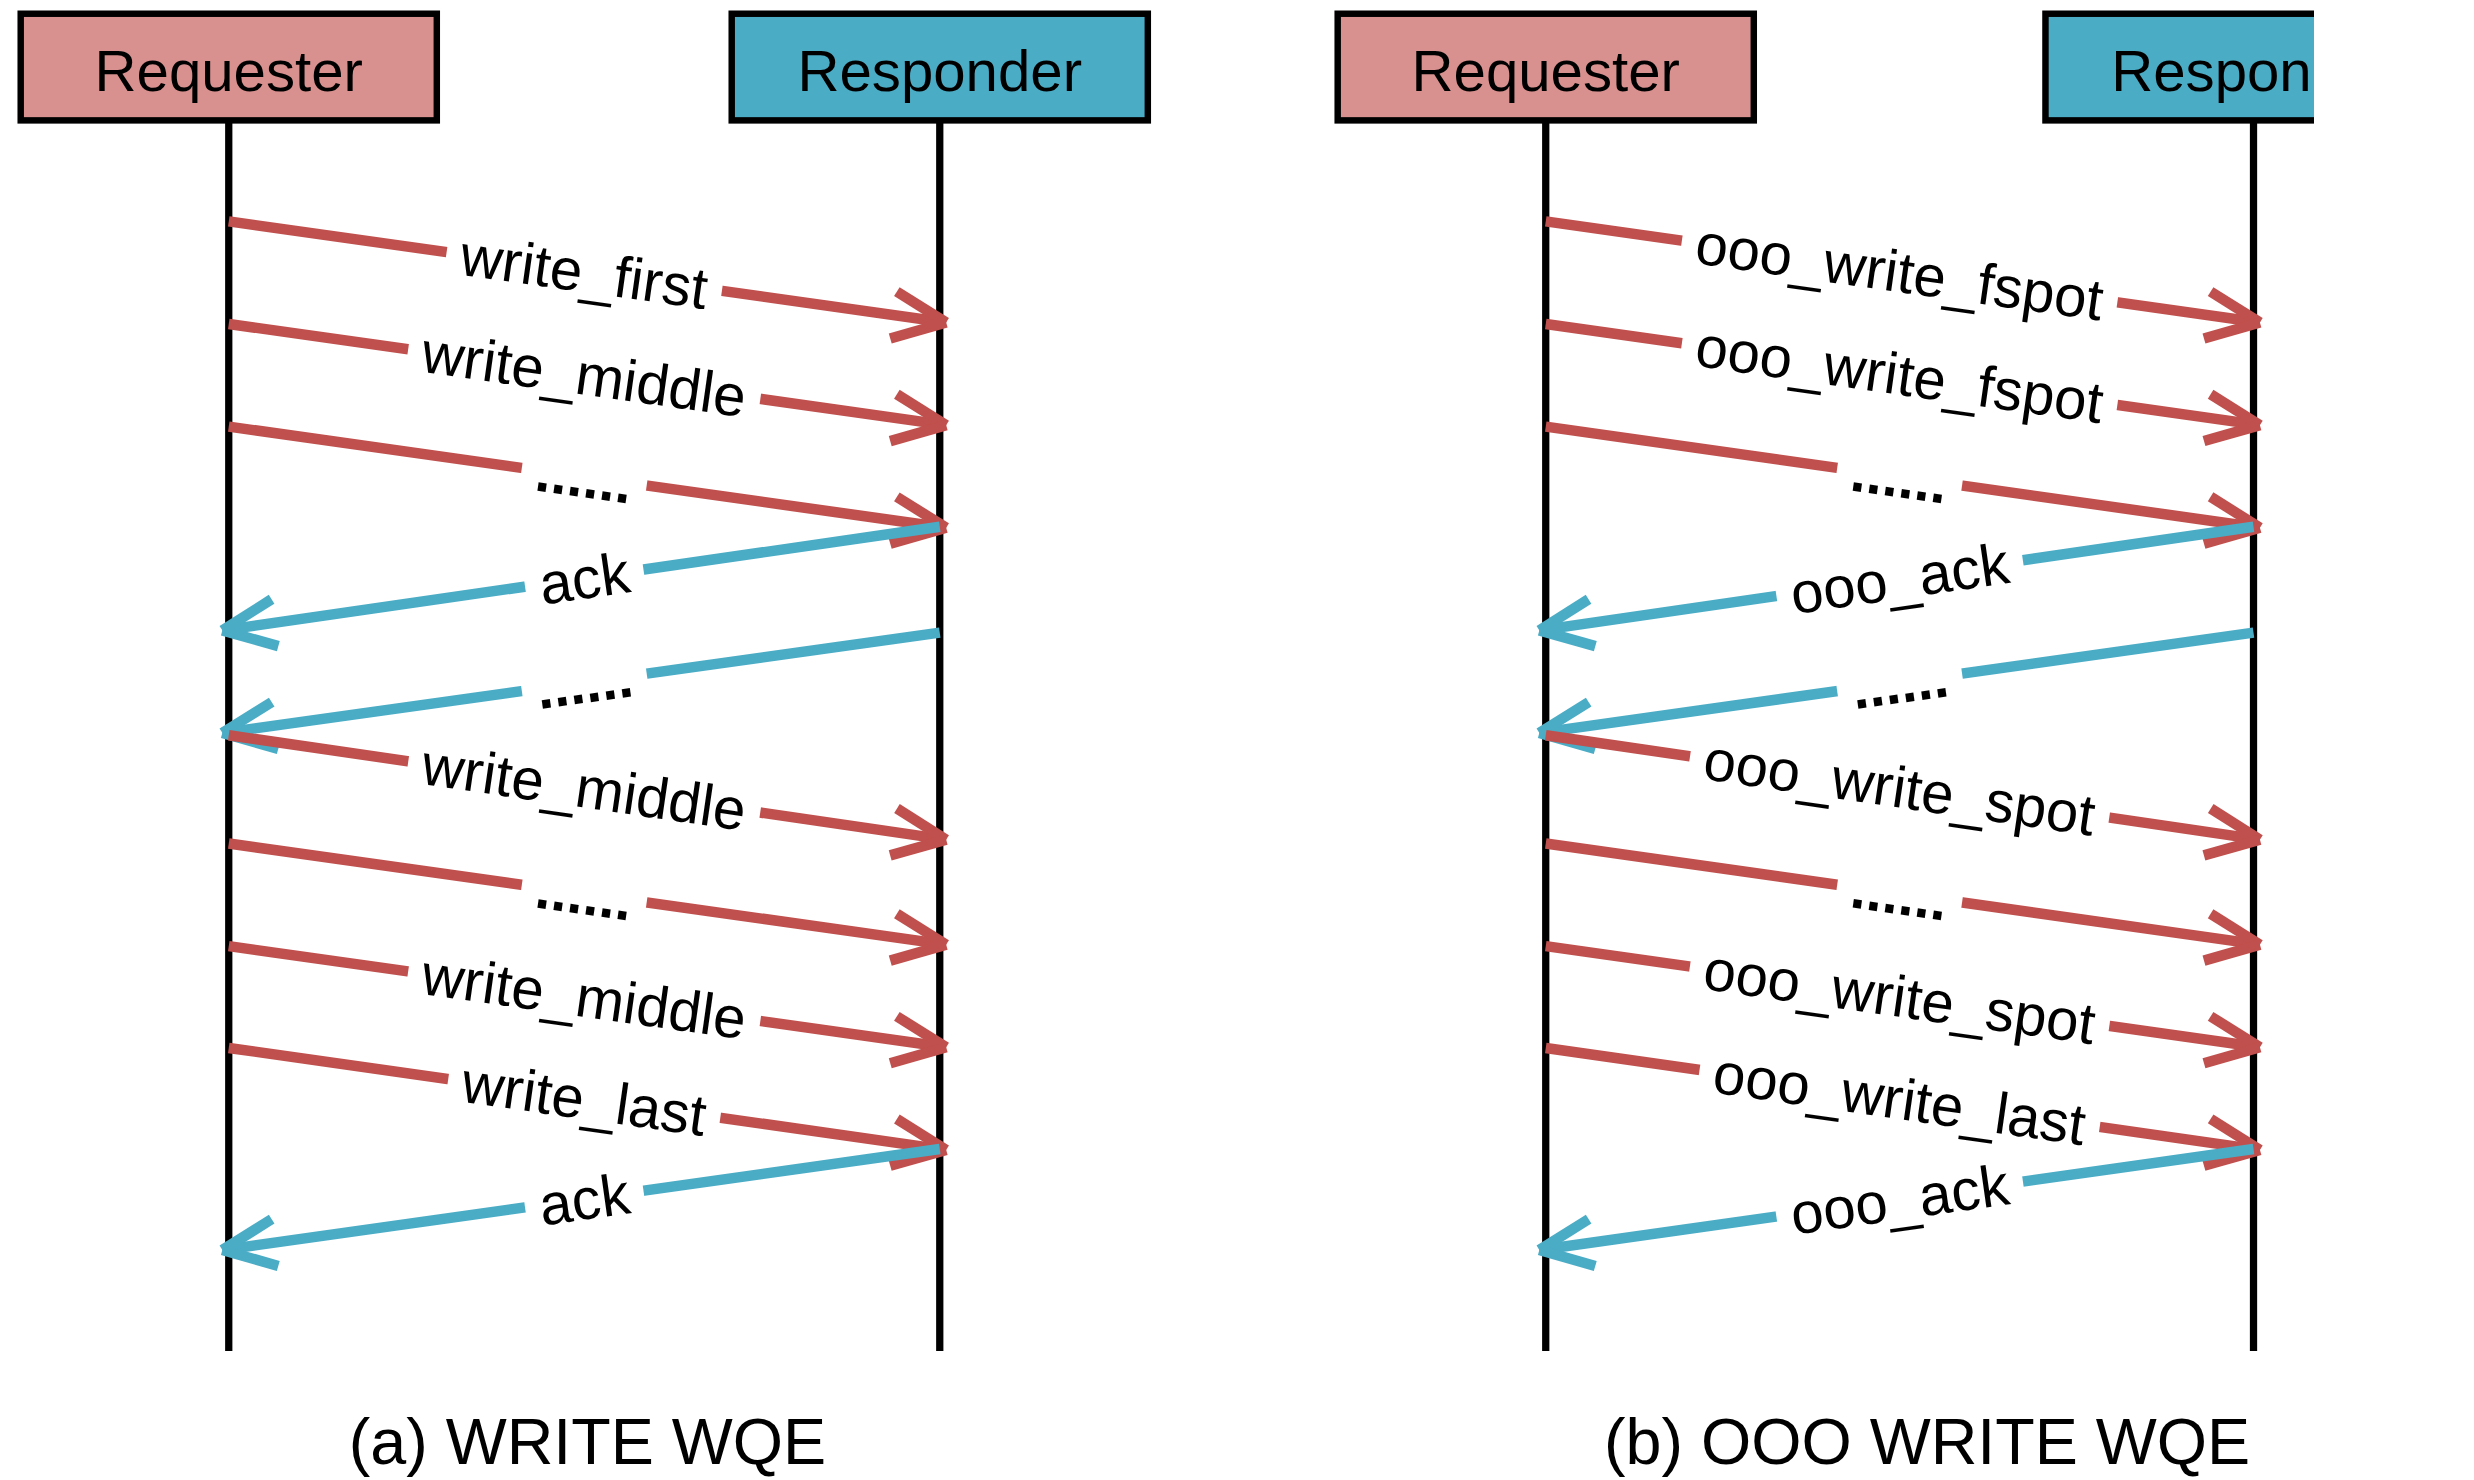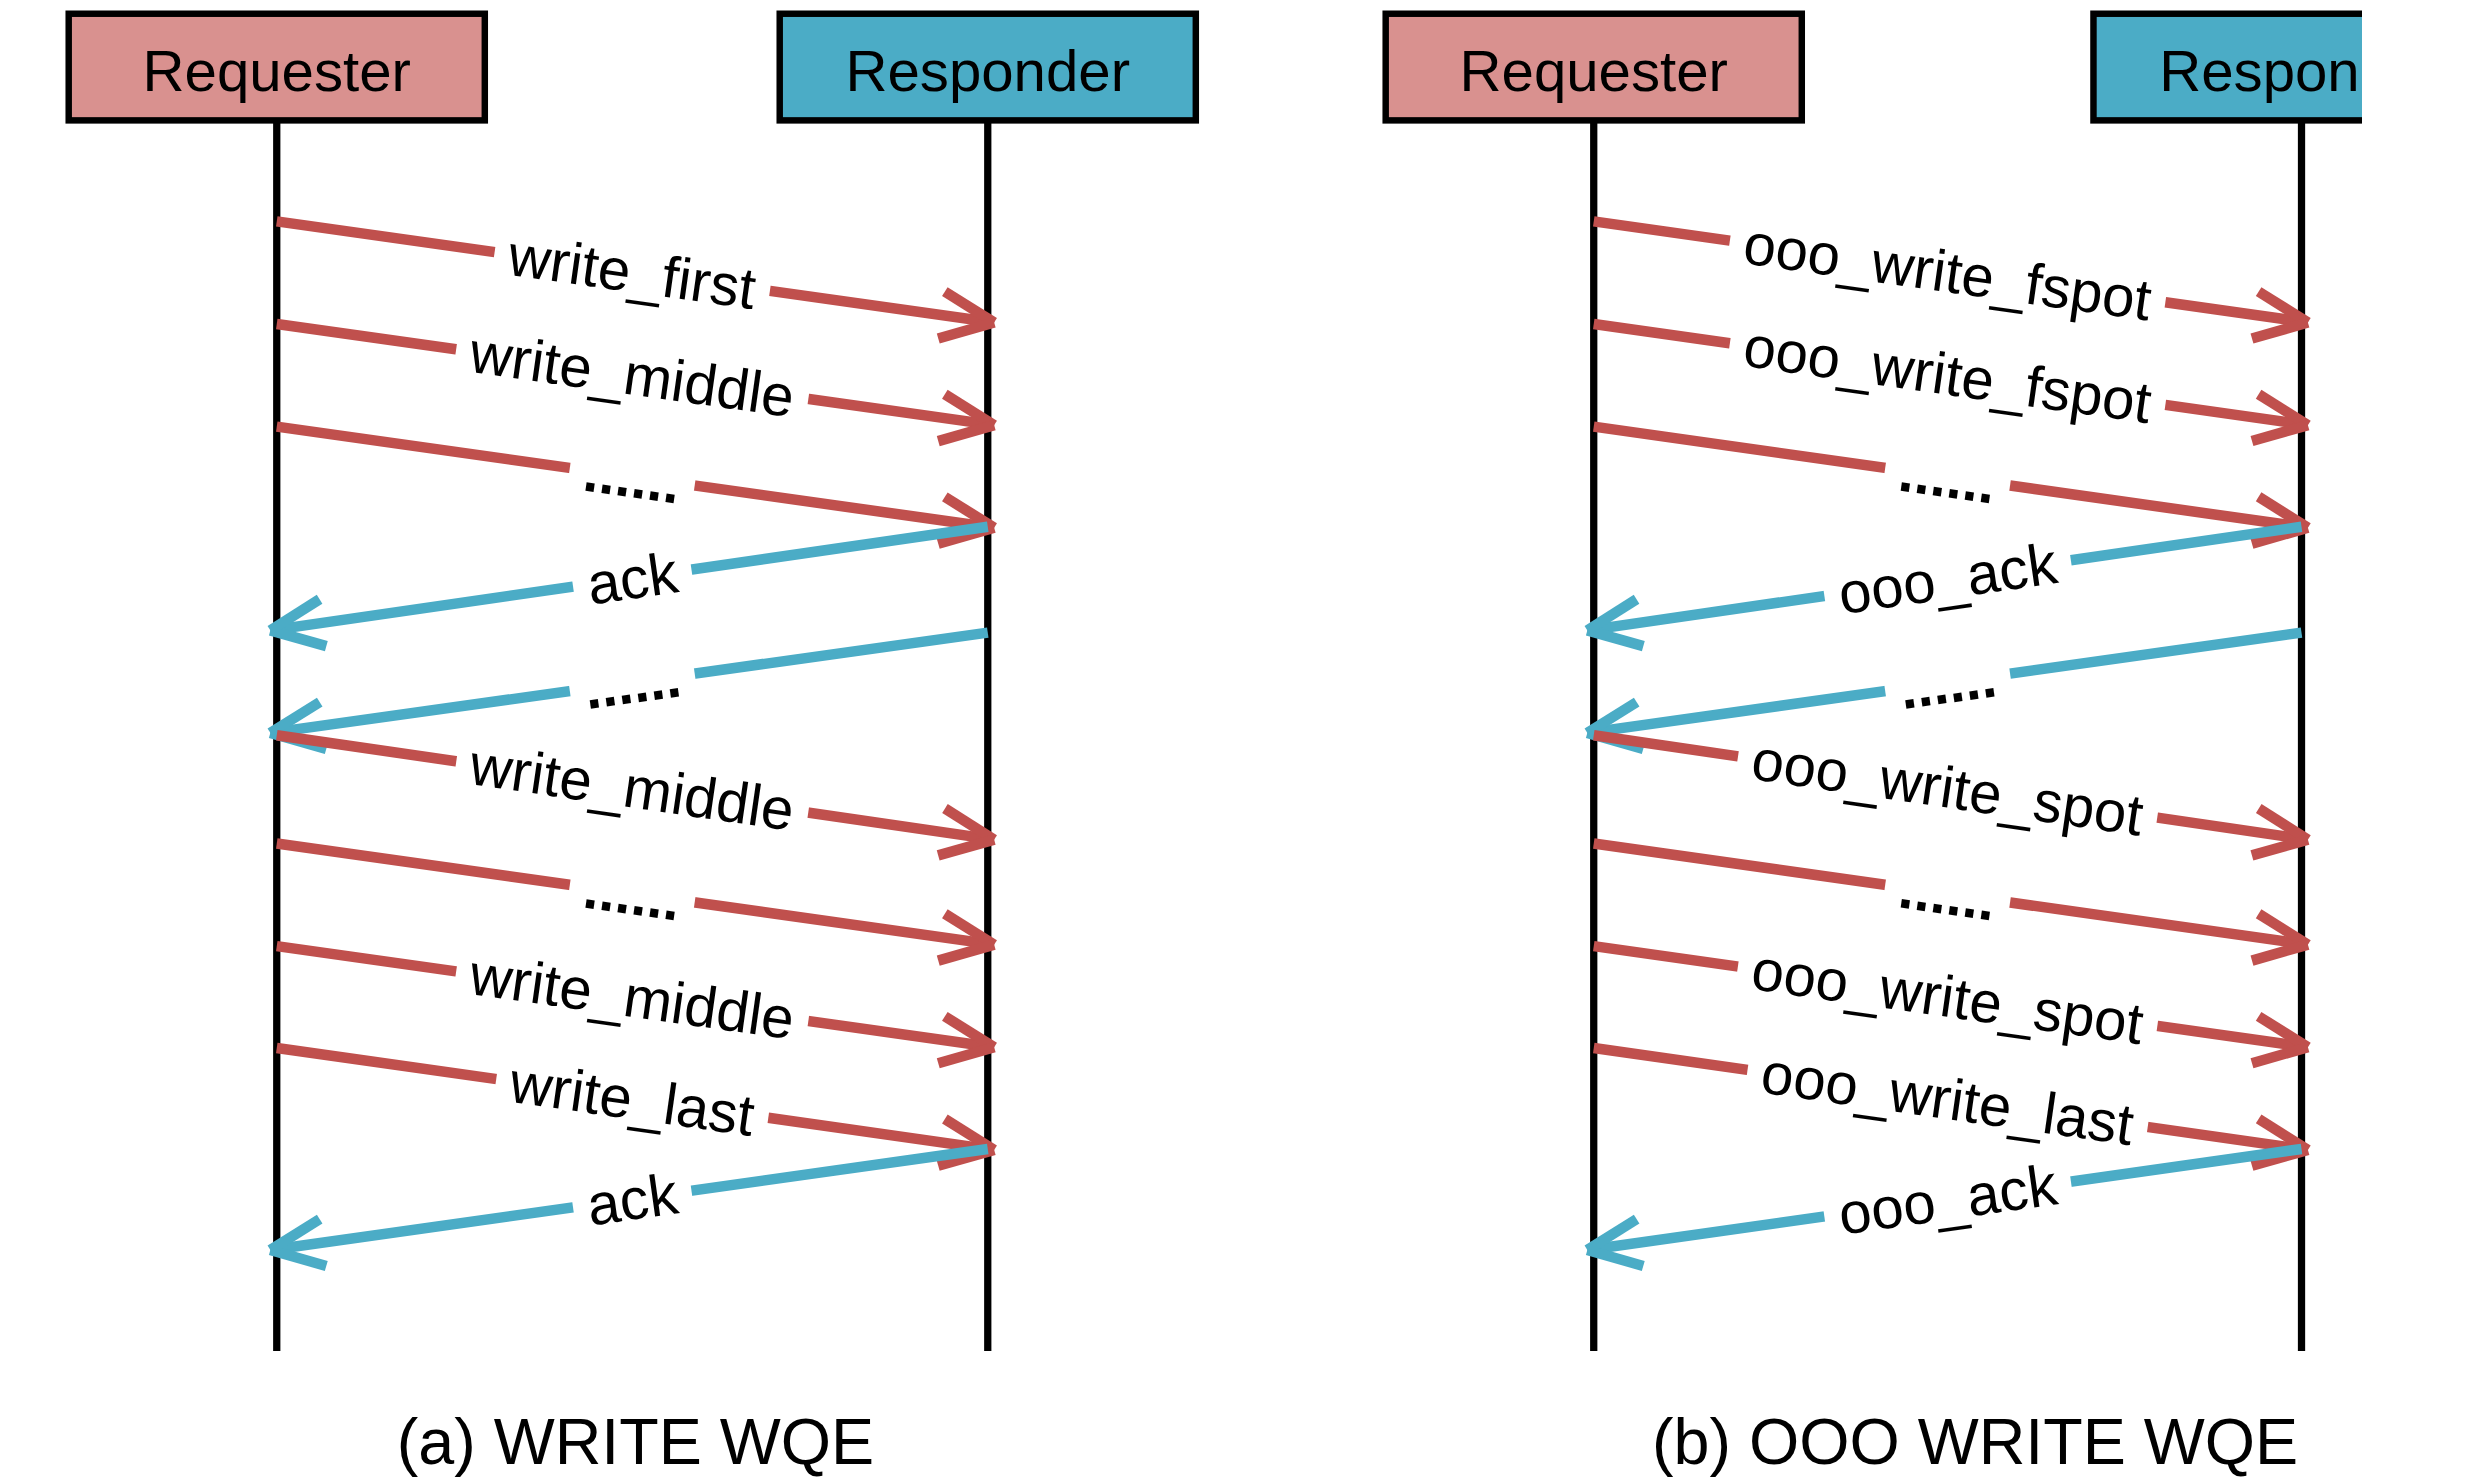--- a/index.html
+++ b/index.html
@@ -1,16 +1,16 @@
 <!DOCTYPE html>
 <html style="font-size:13px"><head>
 <meta charset="utf-8">
 <style>
   html,body{margin:0;padding:0;background:#ffffff;}
-  .page{position:relative;width:2314px;height:1481px;background:#ffffff;overflow:hidden;margin-left:48px;}
+  .page{position:relative;width:2314px;height:1481px;background:#ffffff;overflow:hidden;}
   svg{display:block;}
   svg text{font-family:"Liberation Sans","DejaVu Sans",sans-serif;fill:#000000;}
 </style>
 </head>
 <body>
 
 <div class="page">
   <svg id="fig" width="2475" height="1481" viewBox="0 0 3063 1833" xmlns="http://www.w3.org/2000/svg">
       <line x1="283" y1="143" x2="283" y2="1672" stroke="#000000" stroke-width="9"></line>
       <line x1="1163" y1="143" x2="1163" y2="1672" stroke="#000000" stroke-width="9"></line>

